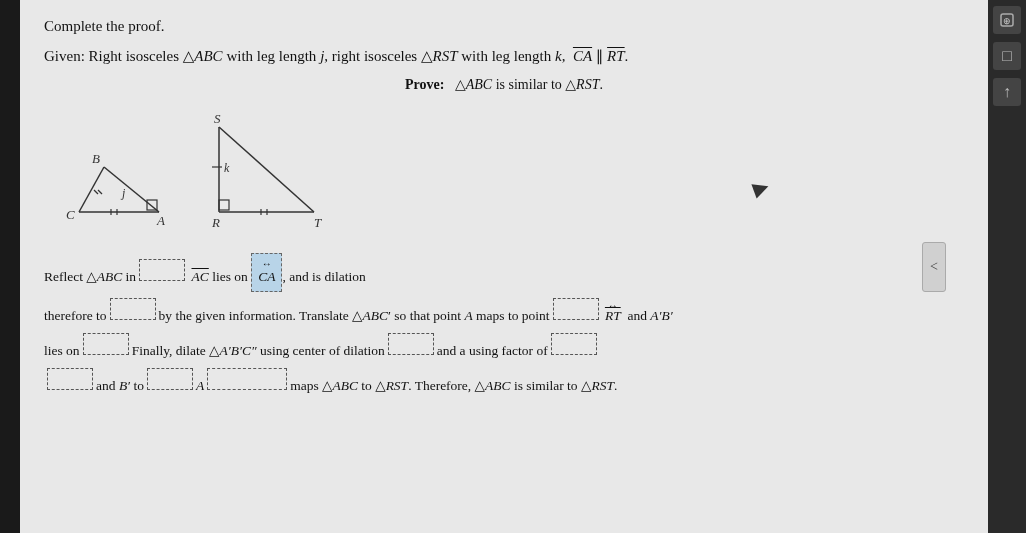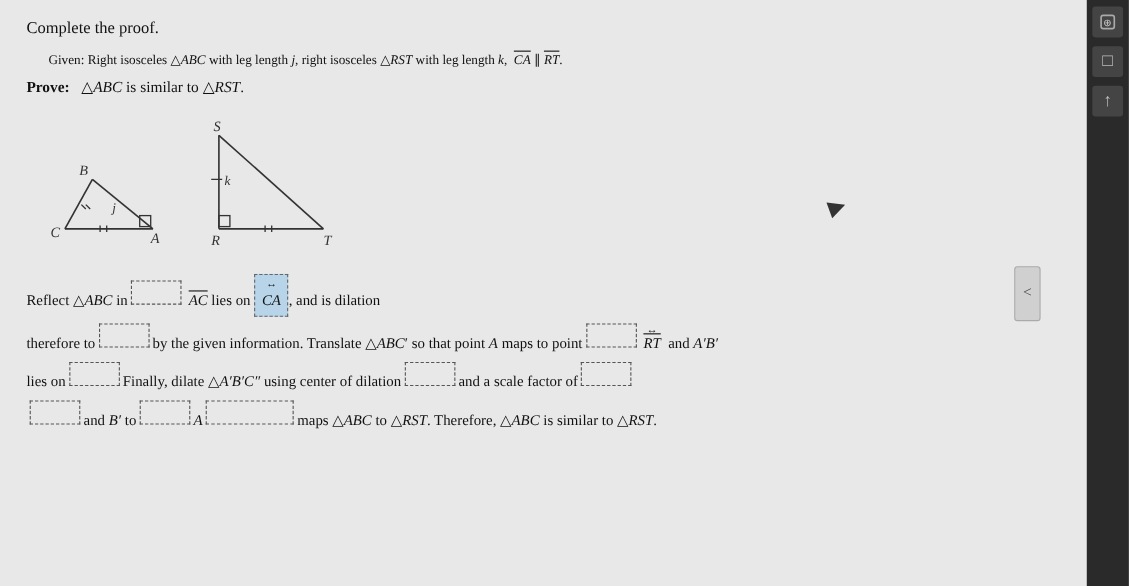--- a/index.html
+++ b/index.html
@@ -13,20 +13,21 @@
       height: 533px;
       font-family: 'Times New Roman', Times, serif;
       overflow: hidden;
     }
 
     .main-container {
       display: flex;
       width: 1026px;
       height: 533px;
       position: relative;
+      padding-left: 20px;
     }
 
     .content-area {
       background: #e8e8e8;
       flex: 1;
       padding: 18px 24px 18px 24px;
       position: relative;
       overflow: hidden;
     }
 
@@ -54,31 +55,31 @@
     }
 
     .instruction-title {
       font-size: 15px;
       font-weight: normal;
       color: #111;
       margin-bottom: 10px;
     }
 
     .given-text {
-      font-size: 12px;
+      font-size: 15px;
       color: #111;
       margin-bottom: 8px;
       line-height: 1.5;
-      margin-left: 20px;
     }
 
     .prove-text {
       font-size: 14px;
       color: #111;
       margin-bottom: 14px;
+      text-align: center;
     }
 
     .diagram-area {
       width: 280px;
       height: 130px;
       position: relative;
       margin-bottom: 16px;
       margin-left: 20px;
     }
 
@@ -248,21 +249,21 @@
           <span class="overline math-text" style="padding-top:6px; display:inline-block;">RT</span>
         </span>
         <span>&nbsp; and <span class="math-text">A′B′</span></span>
       </div>
 
       <div class="proof-line">
         <span>lies on</span>
         <span class="blank-box"></span>
         <span>Finally, dilate △<span class="math-text">A′B′C″</span> using center of dilation</span>
         <span class="blank-box"></span>
-        <span>and a scale factor of</span>
+        <span>and a using factor of</span>
         <span class="blank-box"></span>
       </div>
 
       <div class="proof-line">
         <span class="blank-box"></span>
         <span>and <span class="math-text">B′</span> to</span>
         <span class="blank-box"></span>
         <span class="math-text">A</span>
         <span class="blank-box-wide"></span>
         <span>maps △<span class="math-text">ABC</span> to △<span class="math-text">RST</span>. Therefore, △<span class="math-text">ABC</span> is similar to △<span class="math-text">RST</span>.</span>

